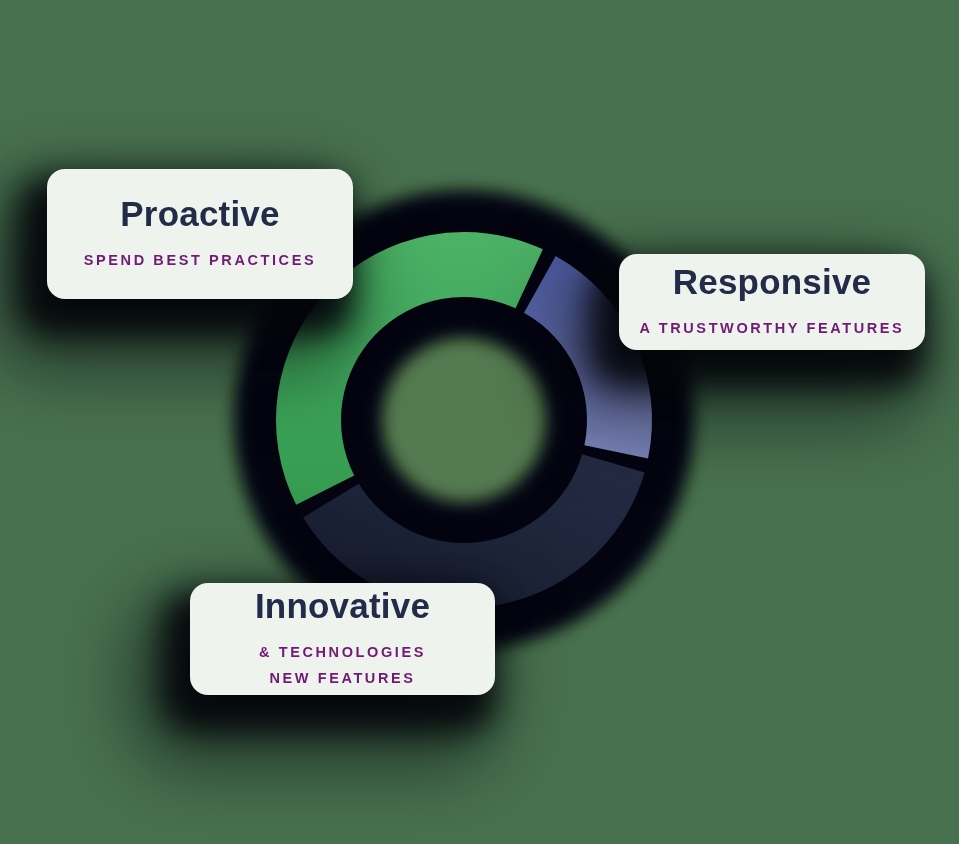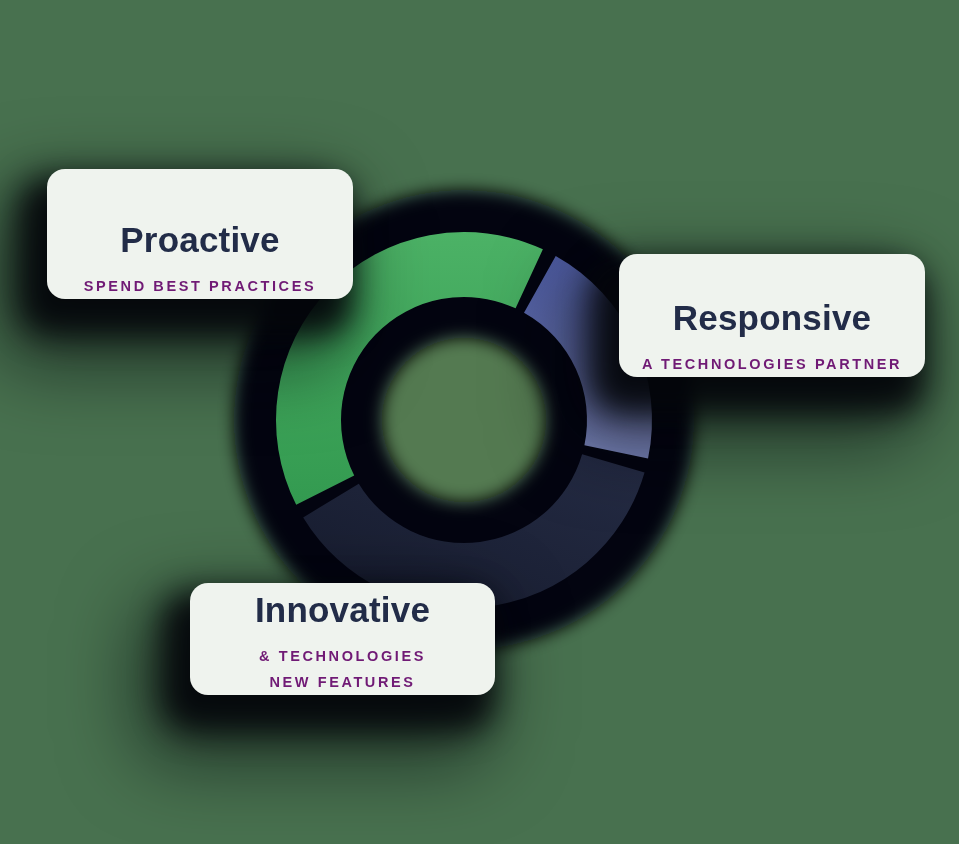--- a/index.html
+++ b/index.html
@@ -22,21 +22,21 @@
     z-index: 1;
   }
   .card {
     position: absolute;
     z-index: 2;
     background: #EFF3EE;
     border-radius: 18px;
     display: flex;
     flex-direction: column;
     align-items: center;
-    justify-content: flex-end;
+    justify-content: center;
     text-align: center;
     box-shadow:
       -14px 22px 30px 14px rgba(4, 6, 11, 0.92),
       -28px 42px 75px 26px rgba(4, 6, 11, 0.55);
   }
   .card-title {
     font-weight: 700;
     font-size: 35px;
     line-height: 1.1;
     color: #222C48;
@@ -45,21 +45,21 @@
   .card-subtitle {
     margin-top: 13px;
     font-weight: 700;
     font-size: 14.5px;
     line-height: 1.8;
     letter-spacing: 2.6px;
     color: #701a75;
   }
   .card-subtitle span { display: block; }
   .card-proactive  { left: 47px;  top: 169px; width: 306px; height: 130px; }
-  .card-responsive { left: 619px; top: 254px; width: 306px; height: 123px; }
+  .card-responsive { left: 619px; top: 254px; width: 306px; height: 96px; }
   .card-innovative { left: 190px; top: 583px; width: 305px; height: 112px; }
 </style>
 </head>
 <body>
 
 <div class="stage">
 
   <svg id="donut-svg" width="959" height="844" viewBox="0 0 959 844">
       <defs>
         <filter id="ring-blur" x="-40%" y="-40%" width="180%" height="180%">
@@ -88,21 +88,21 @@
   <div class="card card-proactive">
     <div class="card-title">Proactive</div>
     <div class="card-subtitle">
       <span>SPEND BEST PRACTICES</span>
     </div>
   </div>
 
   <div class="card card-responsive">
     <div class="card-title">Responsive</div>
     <div class="card-subtitle">
-      <span>A TECHNOLOGIES PARTNER</span>
+      <span>A TRUSTWORTHY FEATURES</span>
     </div>
   </div>
 
   <div class="card card-innovative">
     <div class="card-title">Innovative</div>
     <div class="card-subtitle">
       <span>&amp; TECHNOLOGIES</span>
       <span>NEW FEATURES</span>
     </div>
   </div>

